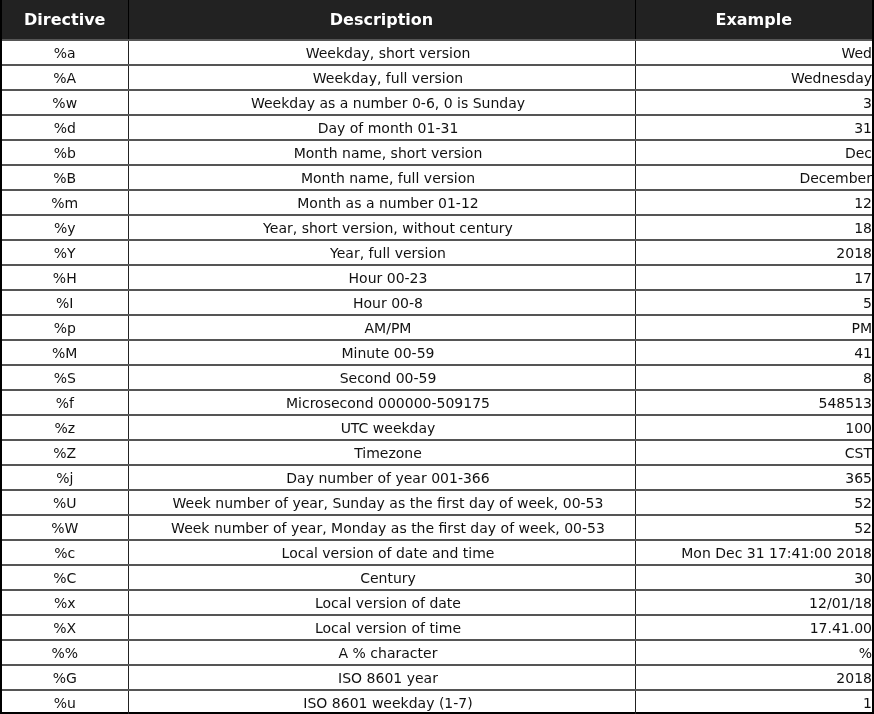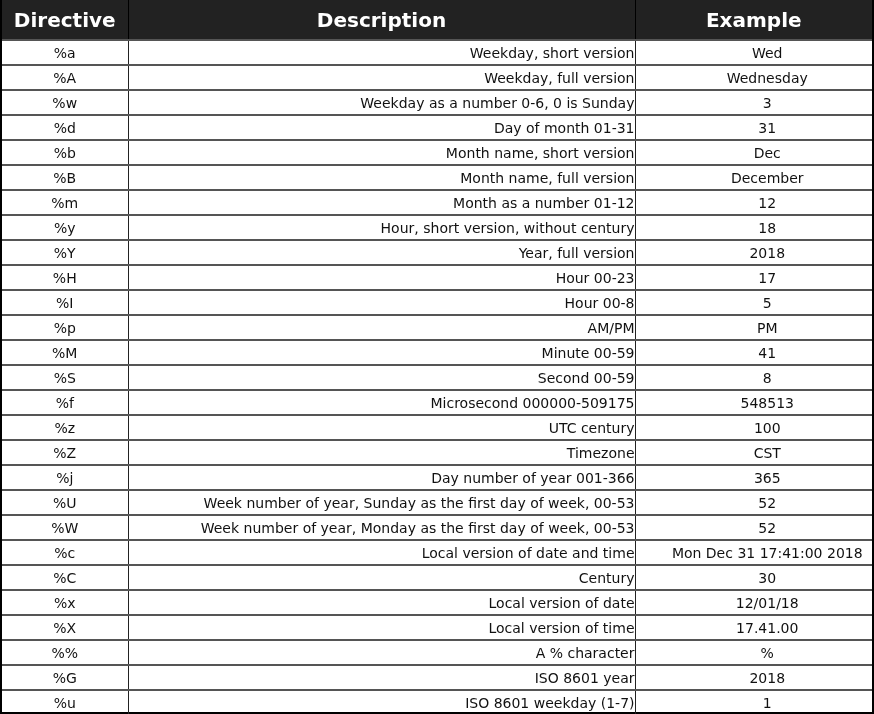--- a/index.html
+++ b/index.html
@@ -34,21 +34,21 @@
   col.c1 { width: 126px; }
   col.c2 { width: 507px; }
   col.c3 { width: 237px; }
   thead tr {
     height: 40px;
     background: #222222;
   }
   th {
     color: #ffffff;
     font-weight: bold;
-    font-size: 20px;
+    font-size: 16px;
     text-align: center;
     padding: 0;
     border-left: 1px solid #000;
     vertical-align: middle;
   }
   th:first-child { border-left: none; }
   tbody tr {
     height: 24px;
   }
   td {
@@ -57,22 +57,22 @@
     padding: 0;
     height: 23px;
     border-top: 2px solid #555;
     border-left: 1px solid #222;
     vertical-align: middle;
     white-space: nowrap;
     overflow: hidden;
     line-height: 20px;
   }
   td:first-child { border-left: none; text-align: center; }
-  td.desc { text-align: right; padding-left: 13px; }
-  td.ex { text-align: center; padding-left: 27px; }
+  td.desc { text-align: center; padding-left: 13px; }
+  td.ex { text-align: right; padding-left: 27px; }
 </style>
 </head>
 <body>
 
 <div class="table-wrap">
   <table>
     <colgroup>
       <col class="c1">
         <col class="c2">
         <col class="c3">
@@ -115,21 +115,21 @@
           <td class="desc">Month name, full version</td>
           <td class="ex">December</td>
         </tr>
         <tr>
           <td>%m</td>
           <td class="desc">Month as a number 01-12</td>
           <td class="ex">12</td>
         </tr>
         <tr>
           <td>%y</td>
-          <td class="desc">Hour, short version, without century</td>
+          <td class="desc">Year, short version, without century</td>
           <td class="ex">18</td>
         </tr>
         <tr>
           <td>%Y</td>
           <td class="desc">Year, full version</td>
           <td class="ex">2018</td>
         </tr>
         <tr>
           <td>%H</td>
           <td class="desc">Hour 00-23</td>
@@ -155,21 +155,21 @@
           <td class="desc">Second 00-59</td>
           <td class="ex">8</td>
         </tr>
         <tr>
           <td>%f</td>
           <td class="desc">Microsecond 000000-509175</td>
           <td class="ex">548513</td>
         </tr>
         <tr>
           <td>%z</td>
-          <td class="desc">UTC century</td>
+          <td class="desc">UTC weekday</td>
           <td class="ex">100</td>
         </tr>
         <tr>
           <td>%Z</td>
           <td class="desc">Timezone</td>
           <td class="ex">CST</td>
         </tr>
         <tr>
           <td>%j</td>
           <td class="desc">Day number of year 001-366</td>

